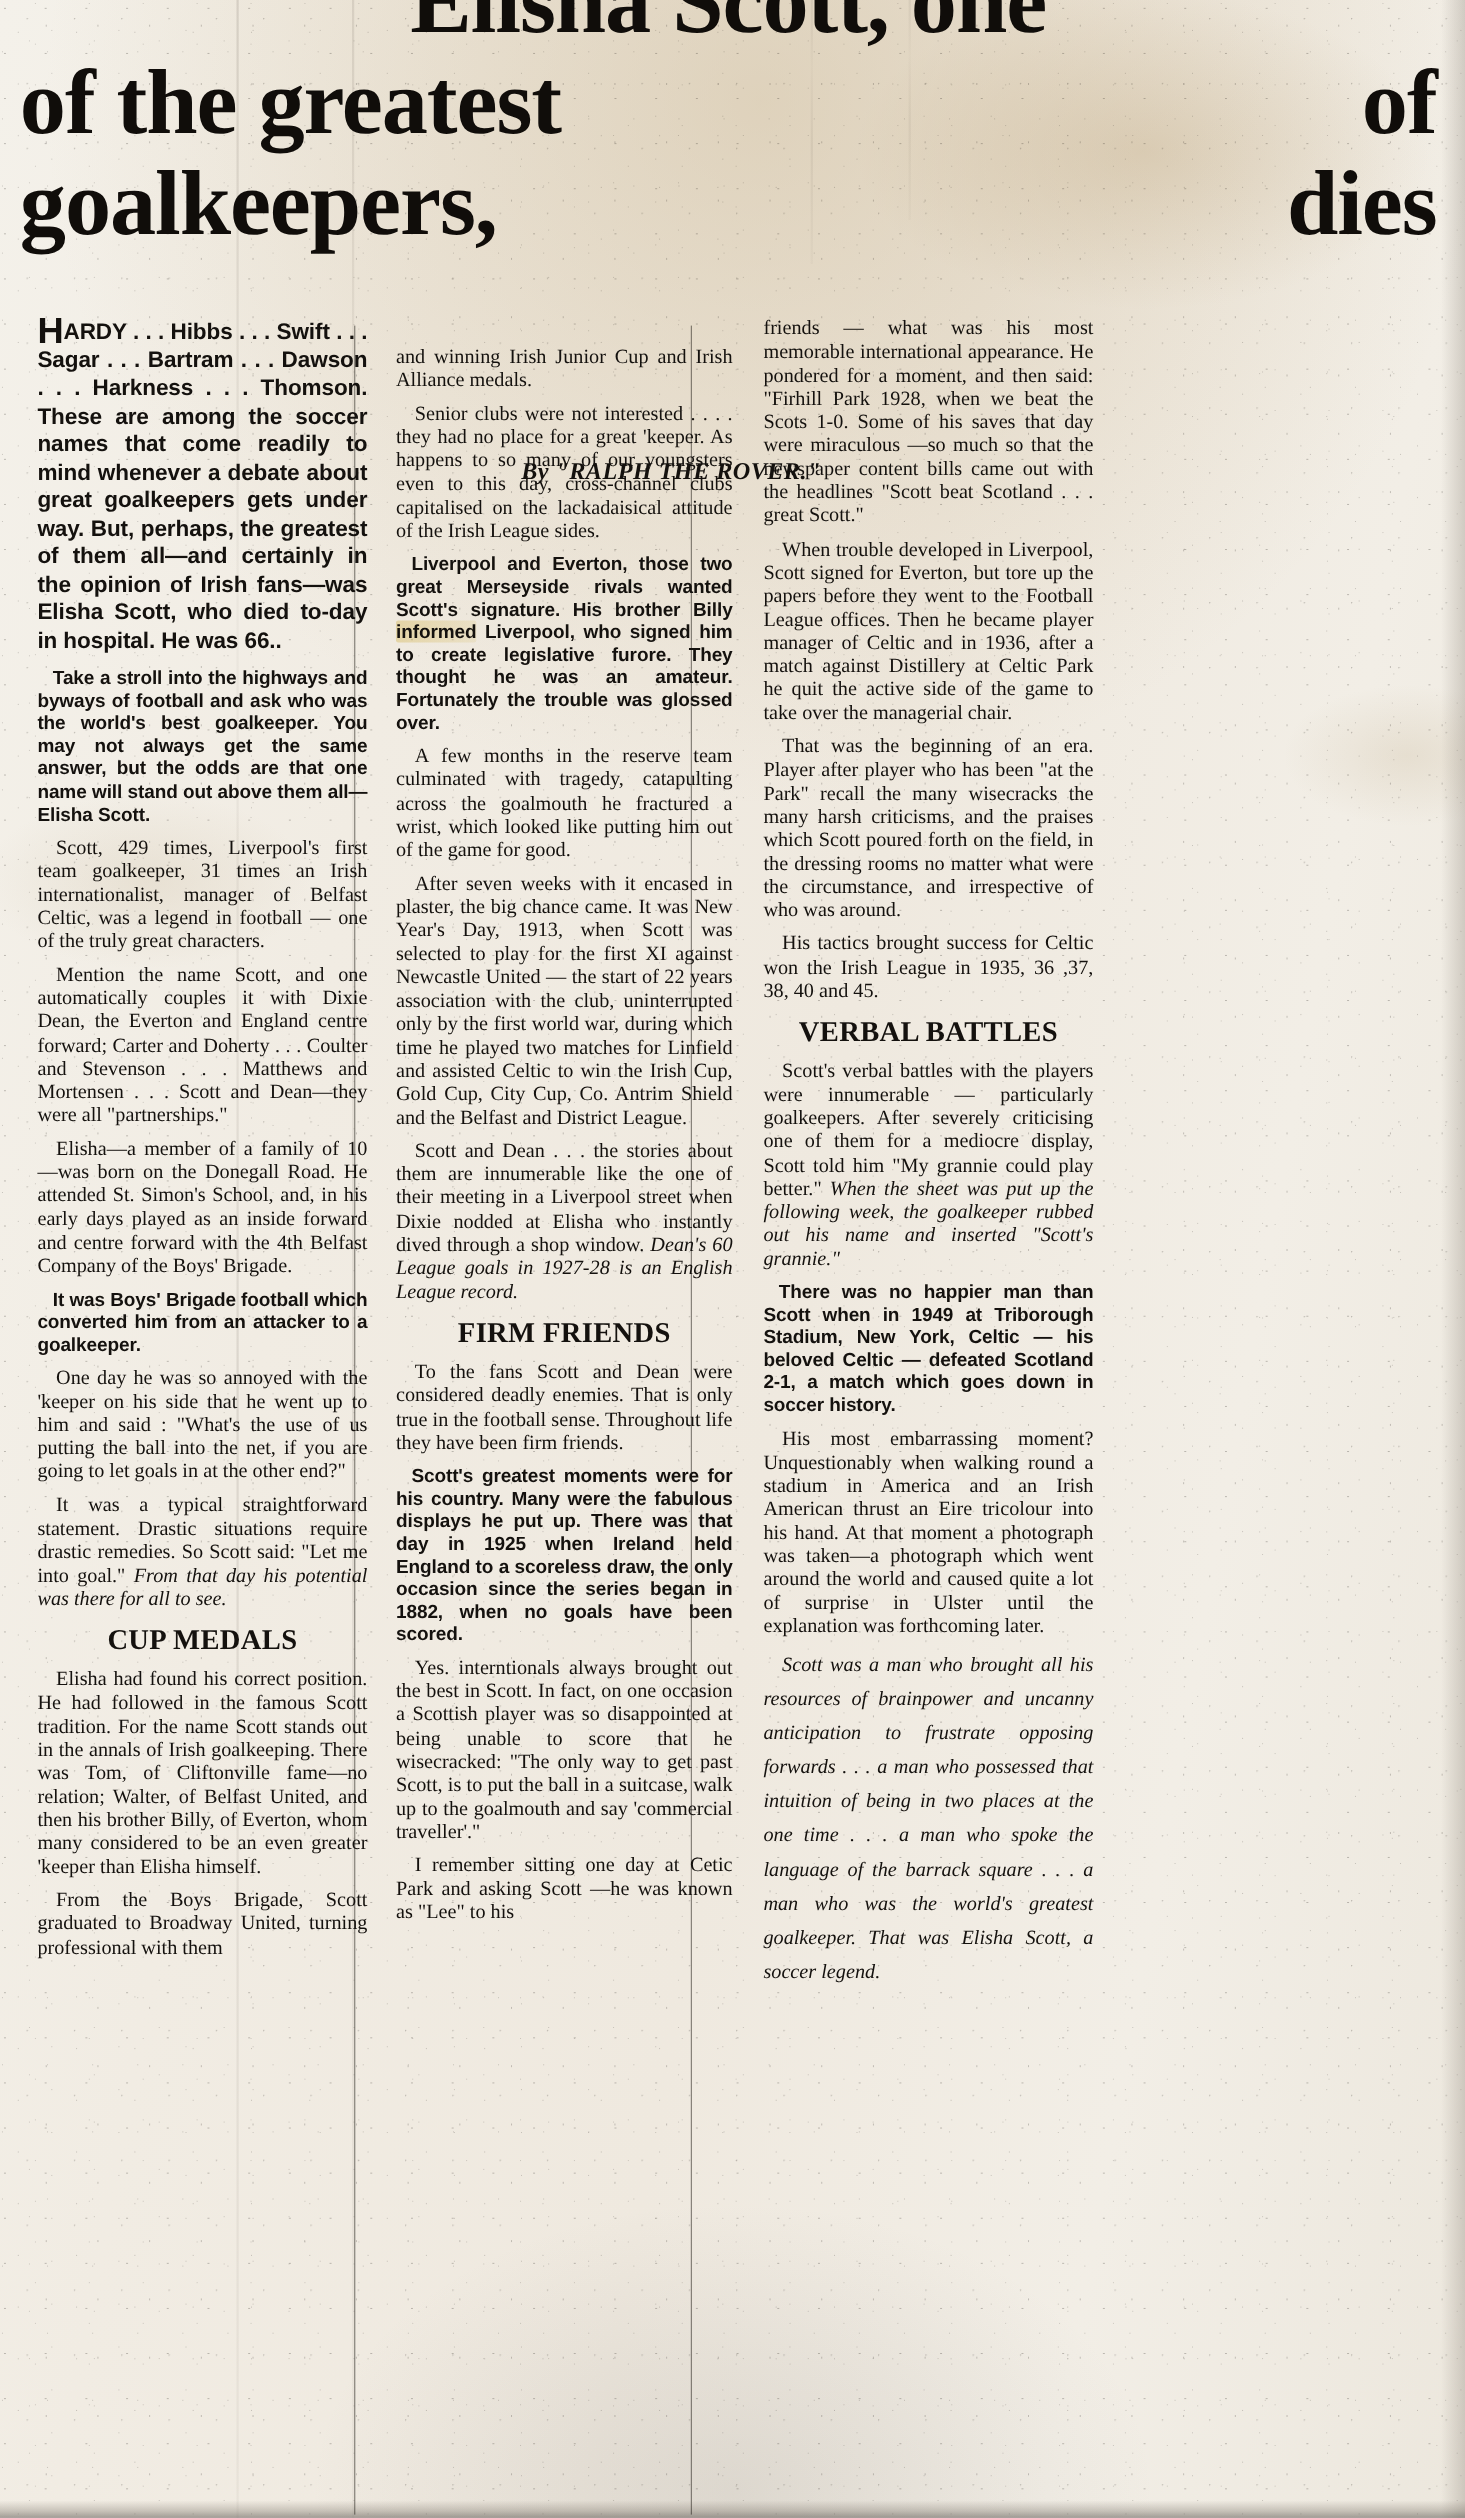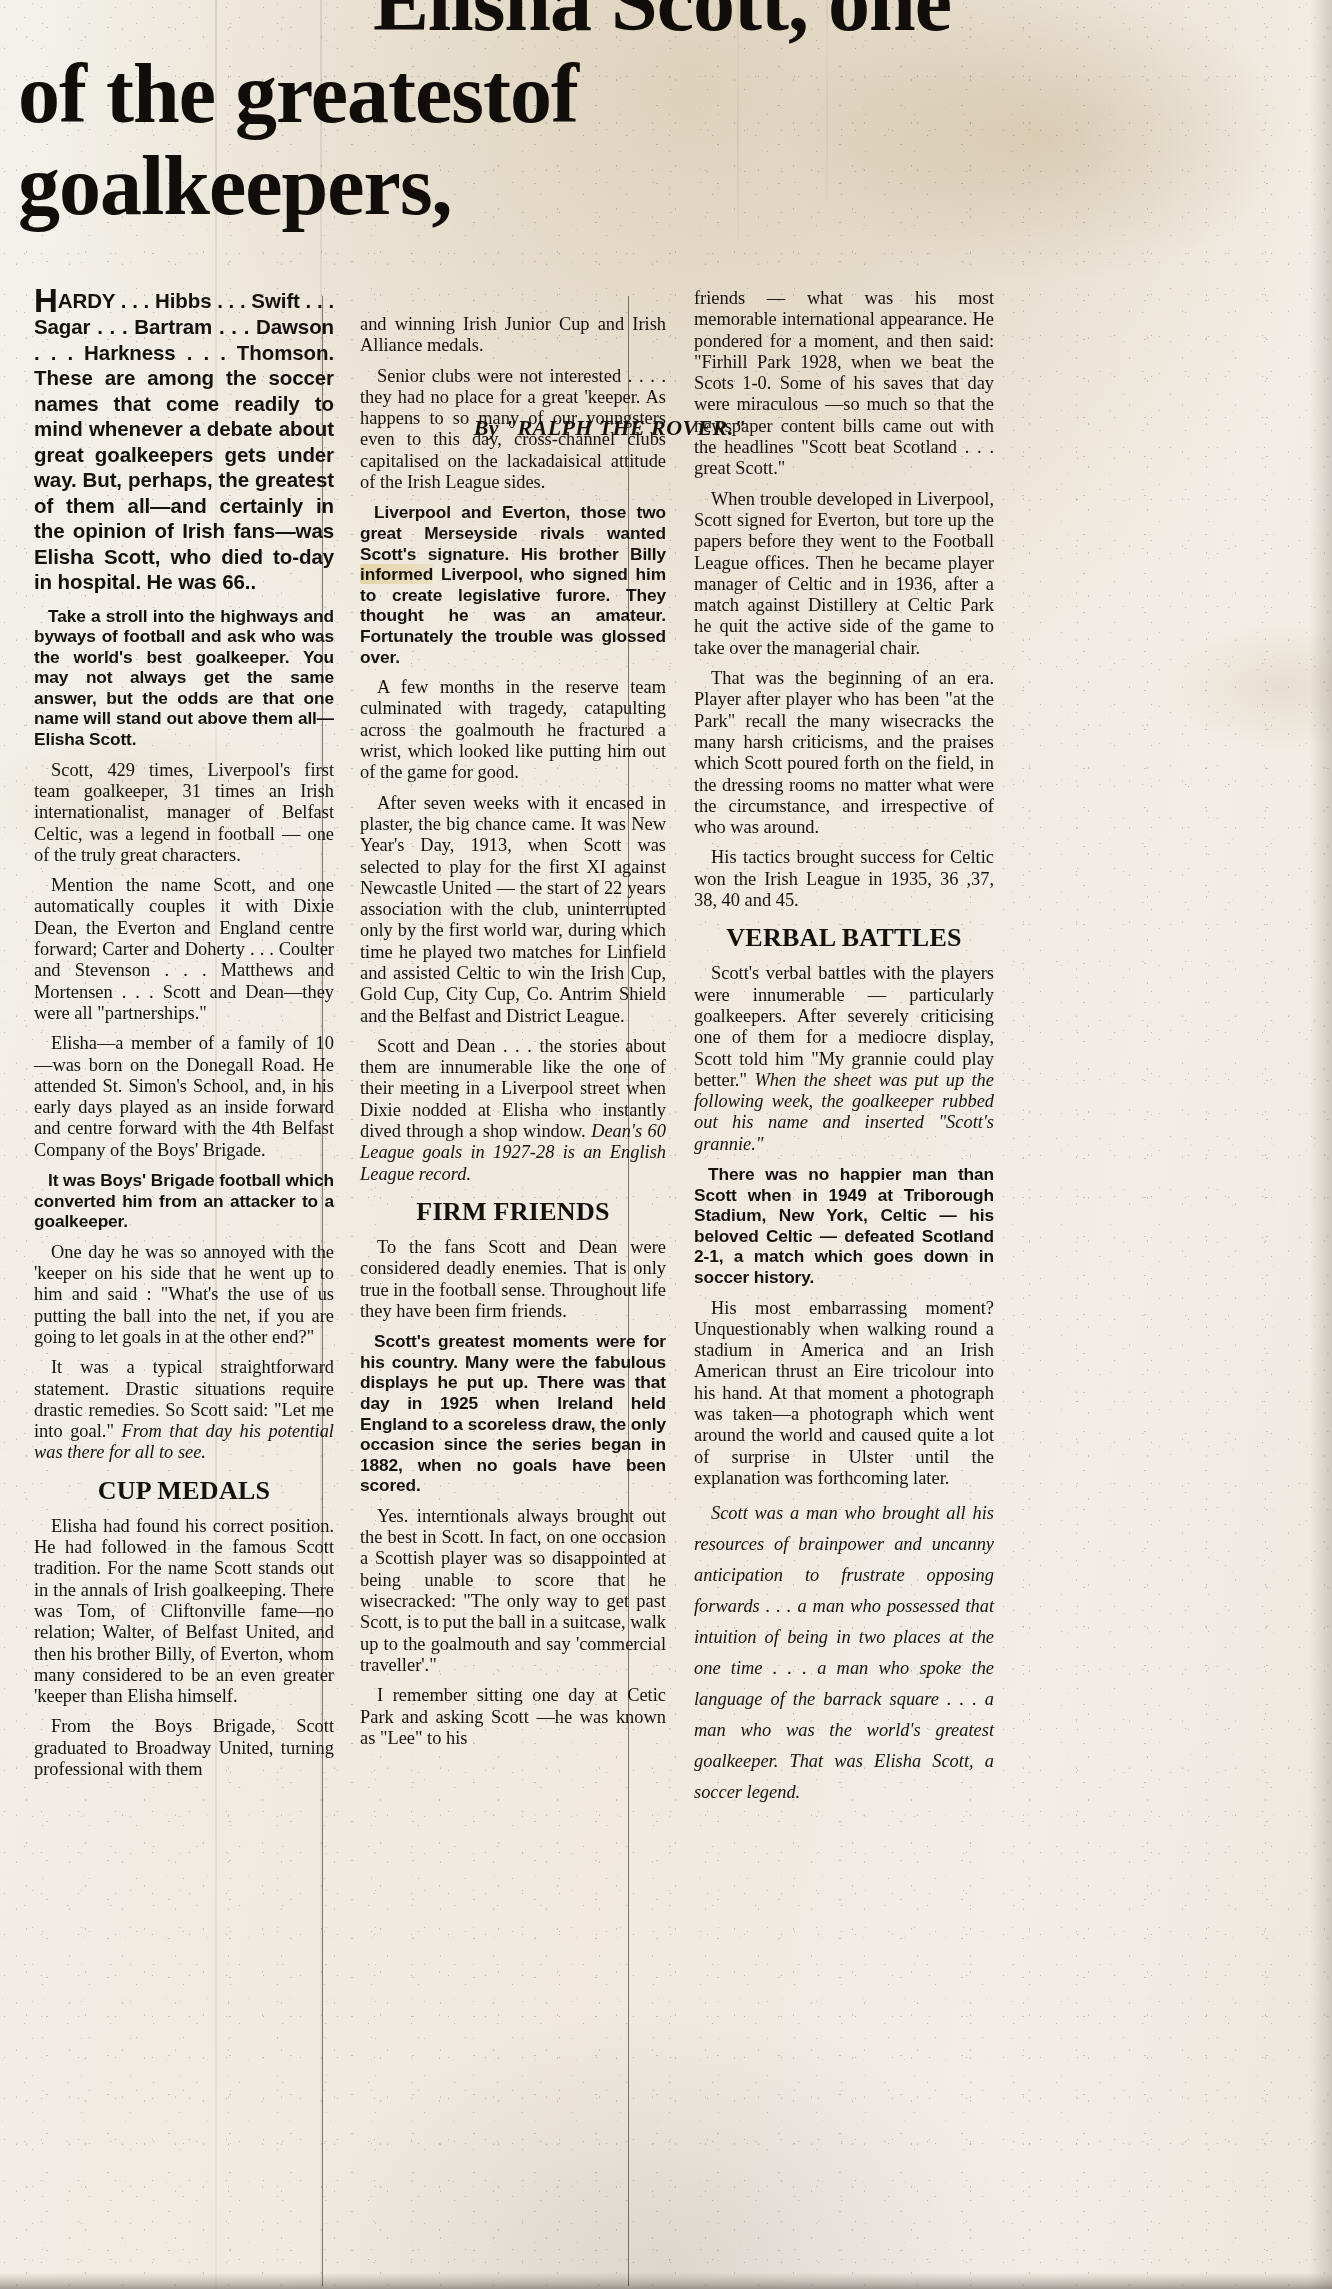--- a/index.html
+++ b/index.html
@@ -56,21 +56,21 @@
     font-family:"Liberation Serif",serif;
     font-weight:700;
     font-size:84px;
     line-height:92px;
     letter-spacing:-1px;
     color:#100d0a;
     z-index:3;
   }
   .headline .hl-line{display:block;white-space:nowrap;}
   .headline .hl-line.spread{
-    display:flex;padding:0 4px;
+    display:flex;justify-content:space-between;padding:0 4px;
   }
 
   
   .byline{
     position:absolute;top:415px;left:460px;width:300px;
     text-align:center;
     font-family:"Liberation Serif",serif;
     font-weight:700;font-style:italic;
     font-size:22px;letter-spacing:.4px;
     z-index:3;
@@ -169,20 +169,21 @@
   <div class="fold" style="left:826px;opacity:.30;height:200px;top:0;bottom:auto;"></div>
 
   <div class="headline">
     <span class="hl-line">Elisha Scott, one</span>
     <span class="hl-line spread">
       <span>of the greatest</span>
       <span>of</span>
     </span>
     <span class="hl-line spread">
       <span>goalkeepers,</span>
+      <span>dies</span>
     </span>
   </div>
 
   <div class="byline">By "RALPH THE ROVER."</div>
 
   <div class="rule r1"></div>
   <div class="rule r2"></div>
 
   <div class="cols">
 

